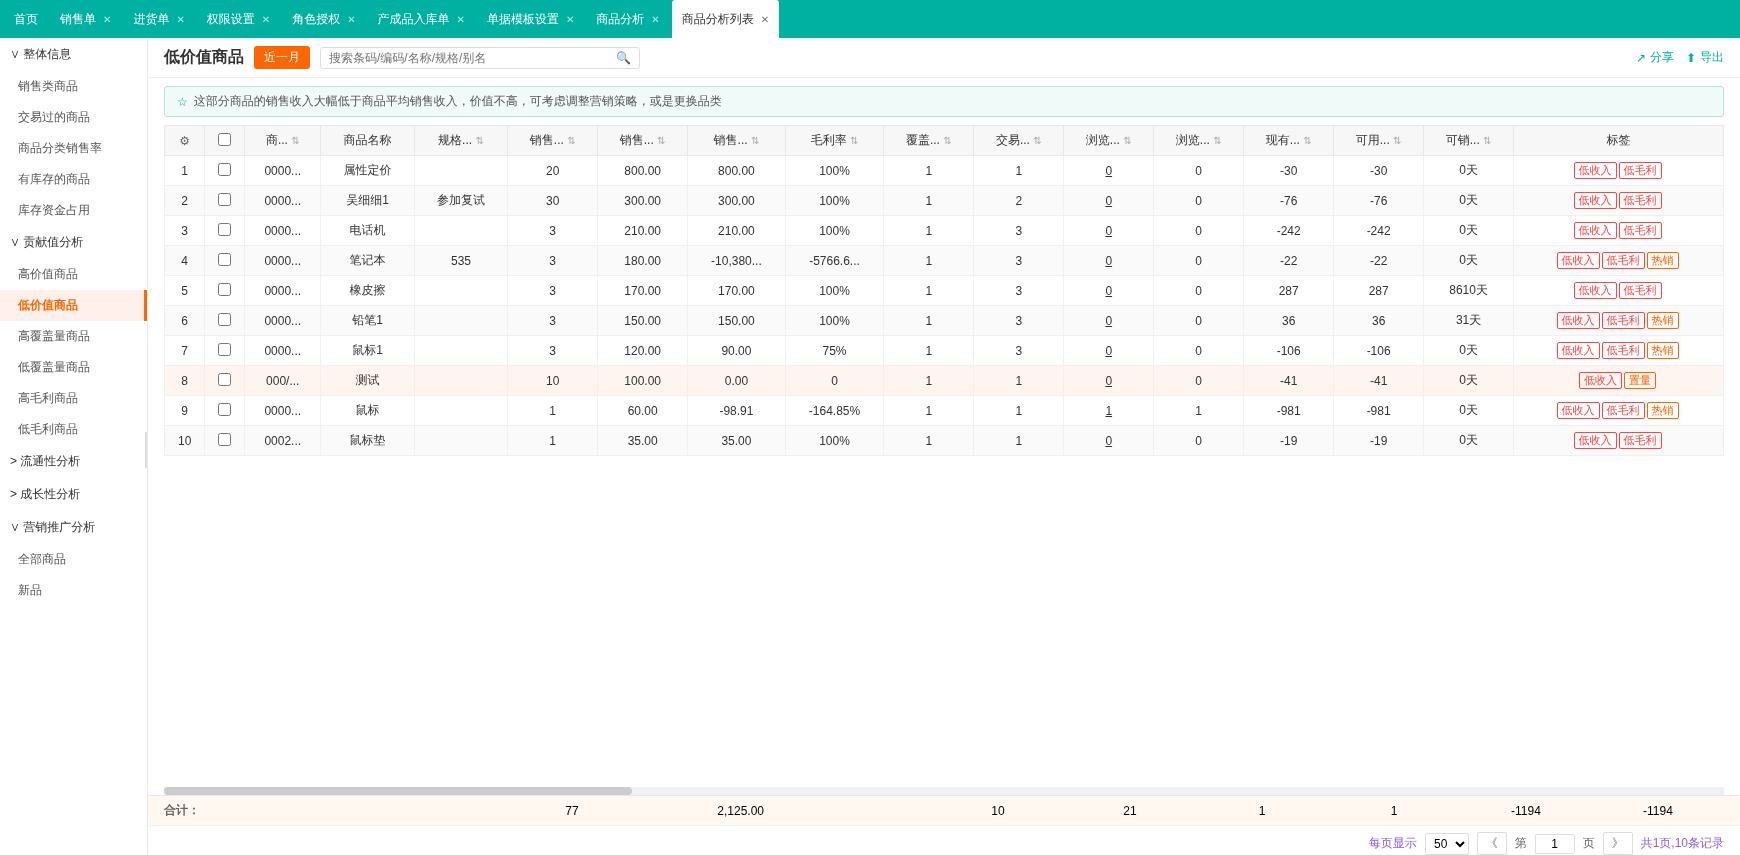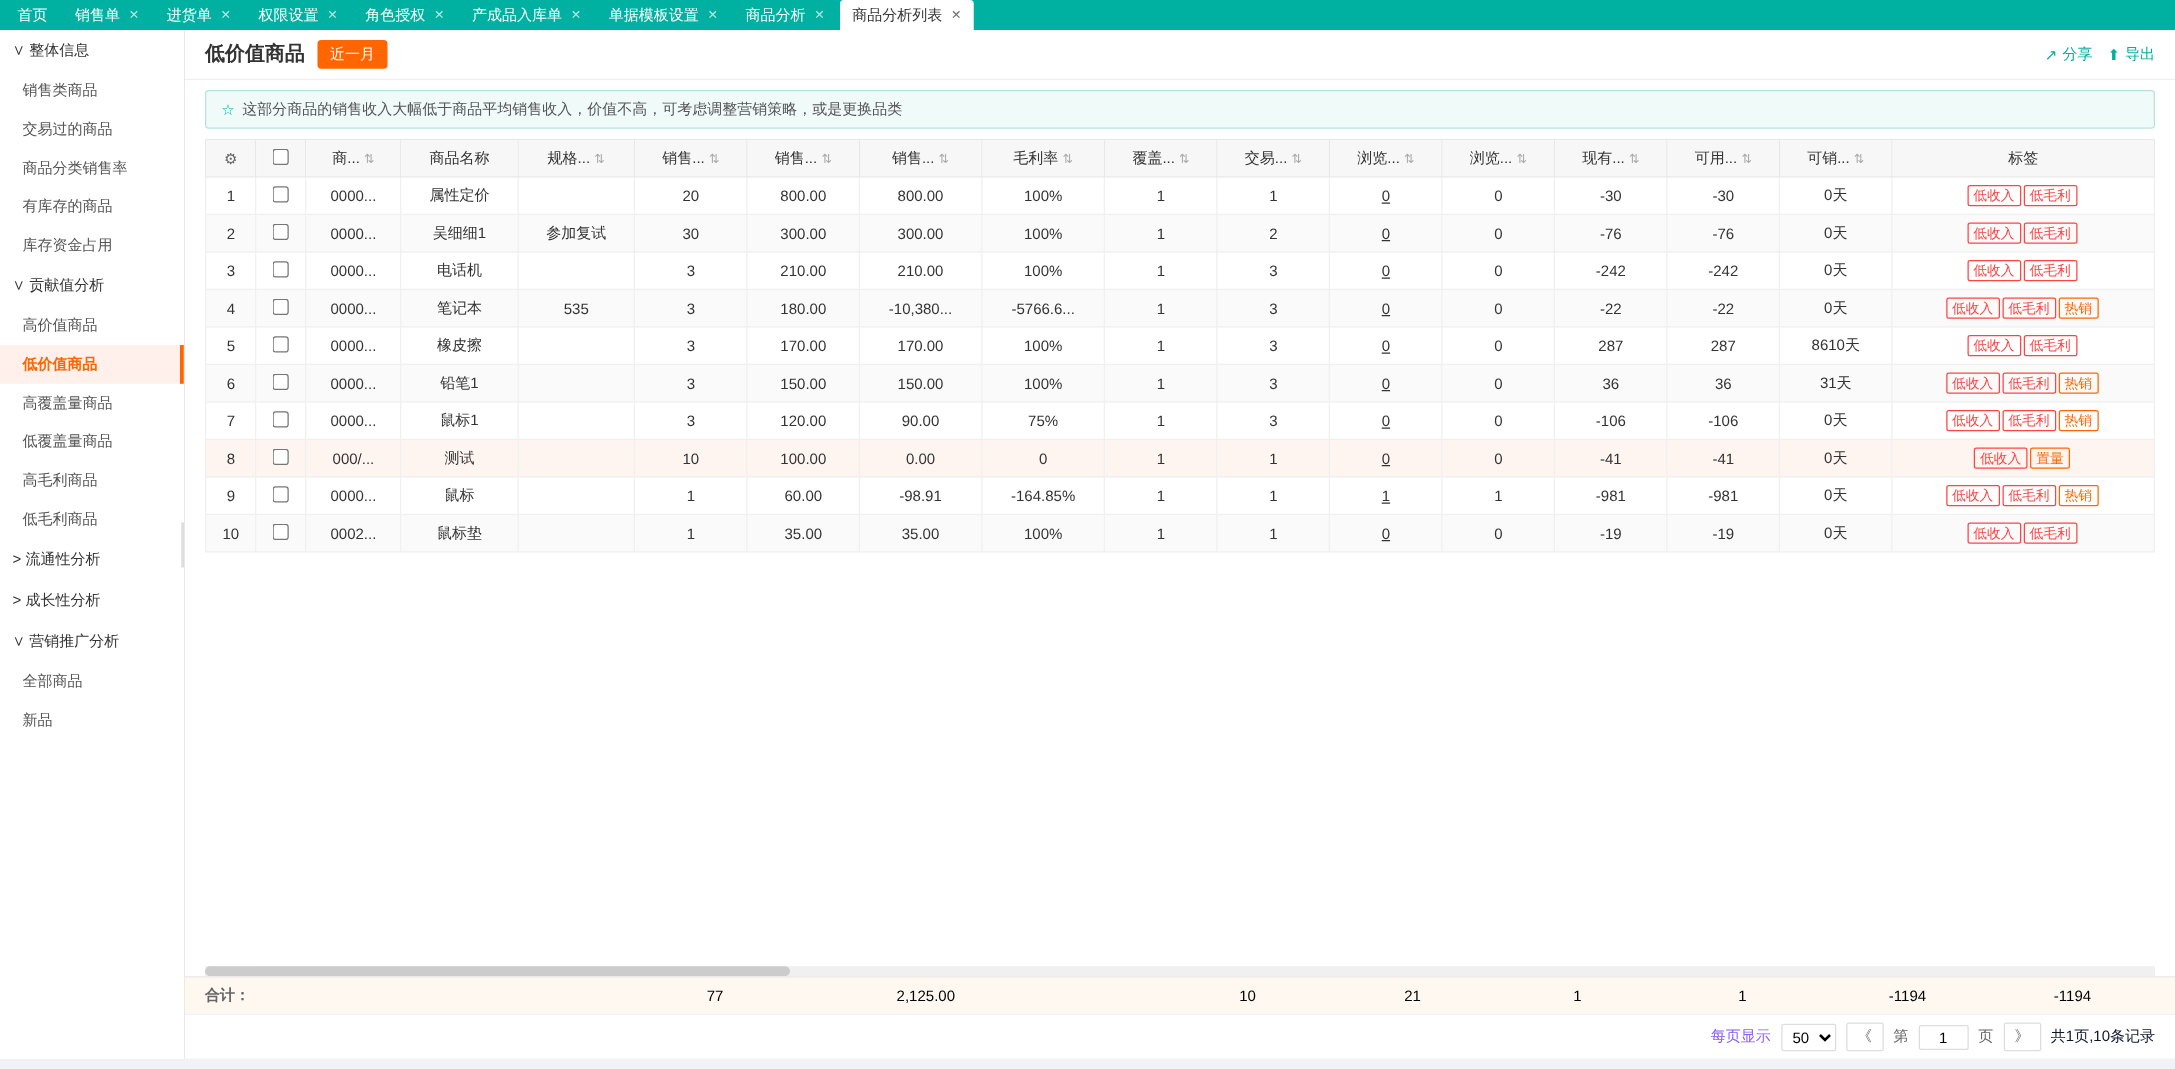--- a/index.html
+++ b/index.html
@@ -3,21 +3,21 @@
   <meta charset="utf-8">
   <style>
     * { box-sizing: border-box; margin: 0; padding: 0; font-family: "Microsoft YaHei", Arial, sans-serif; font-size: 12px; }
     body { background: #f0f2f5; overflow: hidden; }
 
     
     .top-nav {
       display: flex;
       align-items: flex-end;
       background: #00b0a0;
-      height: 24px;
+      height: 38px;
       padding: 0 4px;
       gap: 2px;
     }
     .nav-item {
       display: flex;
       align-items: center;
       padding: 0 10px;
       height: 100%;
       color: #fff;
       cursor: pointer;
@@ -276,20 +276,24 @@
       <div class="sidebar-item">全部商品</div>
       <div class="sidebar-item">新品</div>
       <div class="" style="position: absolute; right: -10px; top: 50%; transform: translateY(-50%); width: 12px; height: 36px; background: rgb(221, 221, 221); display: flex; align-items: center; justify-content: center; cursor: pointer; border-radius: 0px 4px 4px 0px; font-size: 10px; z-index: 10;">◀</div>
     </div>
 
   <div class="content-area">
 
     <div class="page-header">
       <span class="page-title">低价值商品</span>
       <button class="filter-btn">近一月</button>
+      <div class="search-box">
+        <input type="text" placeholder="搜索条码/编码/名称/规格/别名" style="">
+        <span style="color:#aaa;">🔍</span>
+      </div>
       <div class="header-actions">
         <span class="header-btn">
           <span>↗</span>
           <span>分享</span>
         </span>
         <span class="header-btn">
           <span>⬆</span>
           <span>导出</span>
         </span>
       </div>
@@ -546,16 +550,16 @@
     <div class="pagination">
   <span style="color:#8b5cf6;font-family:Liberation Serif, serif;">每页显示</span>
   <select class="page-size-select">
     <option value="50" selected="">50</option>
   </select>
   <button class="pagination-btn">《</button>
   <span style="color:#666;">第</span>
   <input class="pagination-input" type="text" value="1" style="">
   <span style="color:#666;">页</span>
   <button class="pagination-btn">》</button>
-  <span style="color:#0f172a;text-align:right;">共1页,10条记录</span>
+  <span style="color:#8b5cf6;text-align:right;">共1页,10条记录</span>
 </div>
   </div>
 </div>
 
 </body></html>

